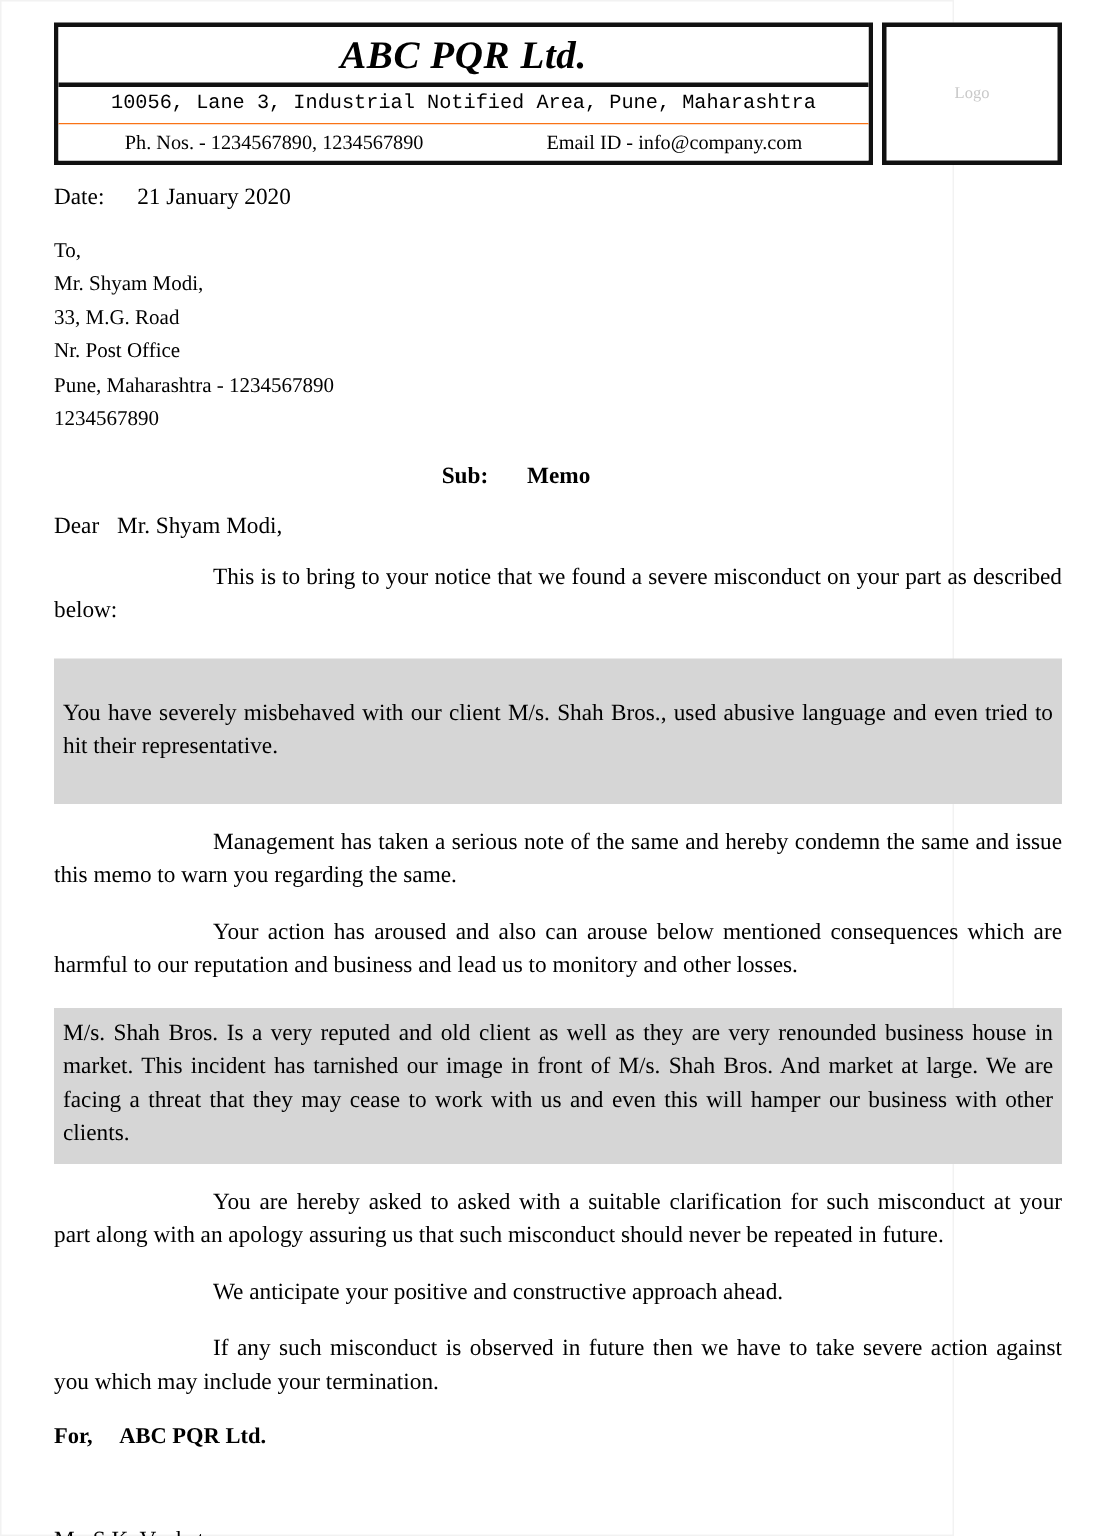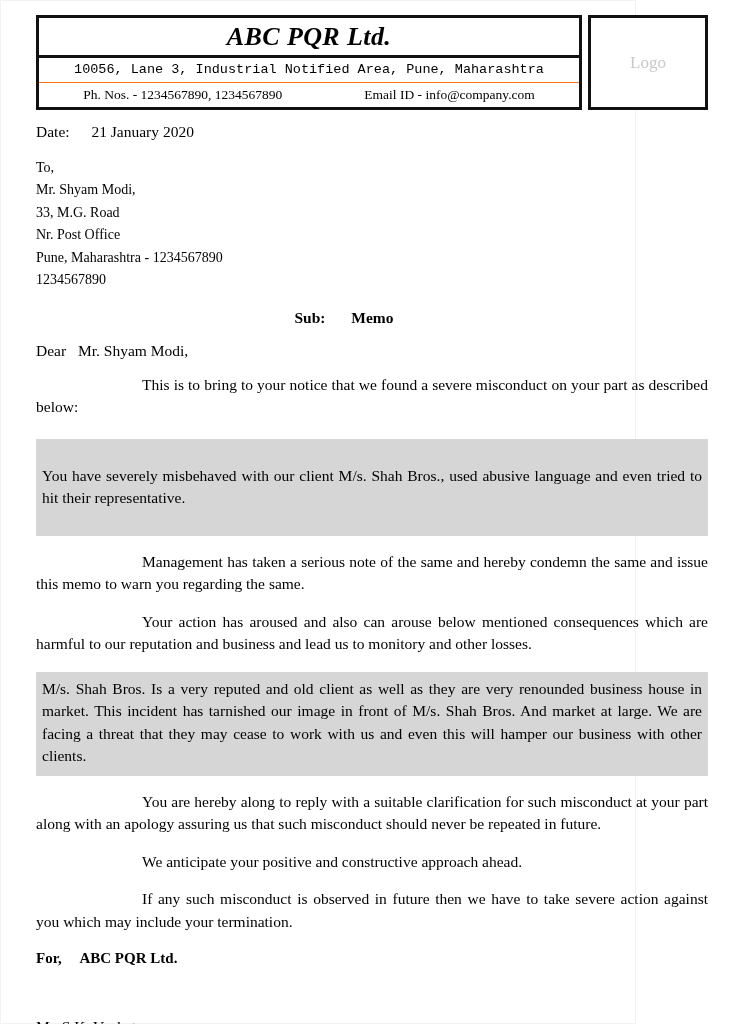--- a/index.html
+++ b/index.html
@@ -84,21 +84,21 @@
     margin-left: 6px;
     border: 3px solid #111111;
     box-sizing: border-box;
     display: flex;
     align-items: center;
     justify-content: center;
     background: #ffffff;
   }
   .logo-text {
     color: #c9c9c9;
-    font-size: 17px;
+    font-size: 11px;
     line-height: 1;
   }
 
   
   .date-line {
     margin-top: 14px;
     text-align: left;
     font-size: 15.5px;
     line-height: 1;
     padding-right: 6px;
@@ -224,21 +224,21 @@
     <div class="para">This is to bring to your notice that we found a severe misconduct on your part as described below:</div>
 
     <div class="highlight hl-1">You have severely misbehaved with our client M/s. Shah Bros., used abusive language and even tried to hit their representative.</div>
 
     <div class="para">Management  has  taken  a  serious  note of the same and hereby condemn the same and issue this memo to warn you regarding the same.</div>
 
     <div class="para">Your action has aroused and also can  arouse  below mentioned consequences which are harmful to our reputation and business and lead us to monitory and other losses.</div>
 
     <div class="highlight hl-2">M/s. Shah Bros. Is a very reputed and old client as well as they are very renounded business house in market. This incident has tarnished  our image in  front of M/s. Shah Bros. And market at large. We are facing a threat that they may cease to work with us and even this will hamper our business with other clients.</div>
 
-    <div class="para">You  are  hereby  along  to  reply  with  a  suitable  clarification  for  such misconduct at your part along with an apology assuring us that such misconduct should never be repeated in future.</div>
+    <div class="para">You  are  hereby  asked  to  asked  with  a  suitable  clarification  for  such misconduct at your part along with an apology assuring us that such misconduct should never be repeated in future.</div>
 
     <div class="para">We anticipate your positive and constructive approach ahead.</div>
 
     <div class="para">If any such misconduct is observed in future then we have to take severe action against you which may include your termination.</div>
 
     <div class="signoff">
       <span>For,</span>
       <span class="so-company">ABC PQR Ltd.</span>
     </div>
 

